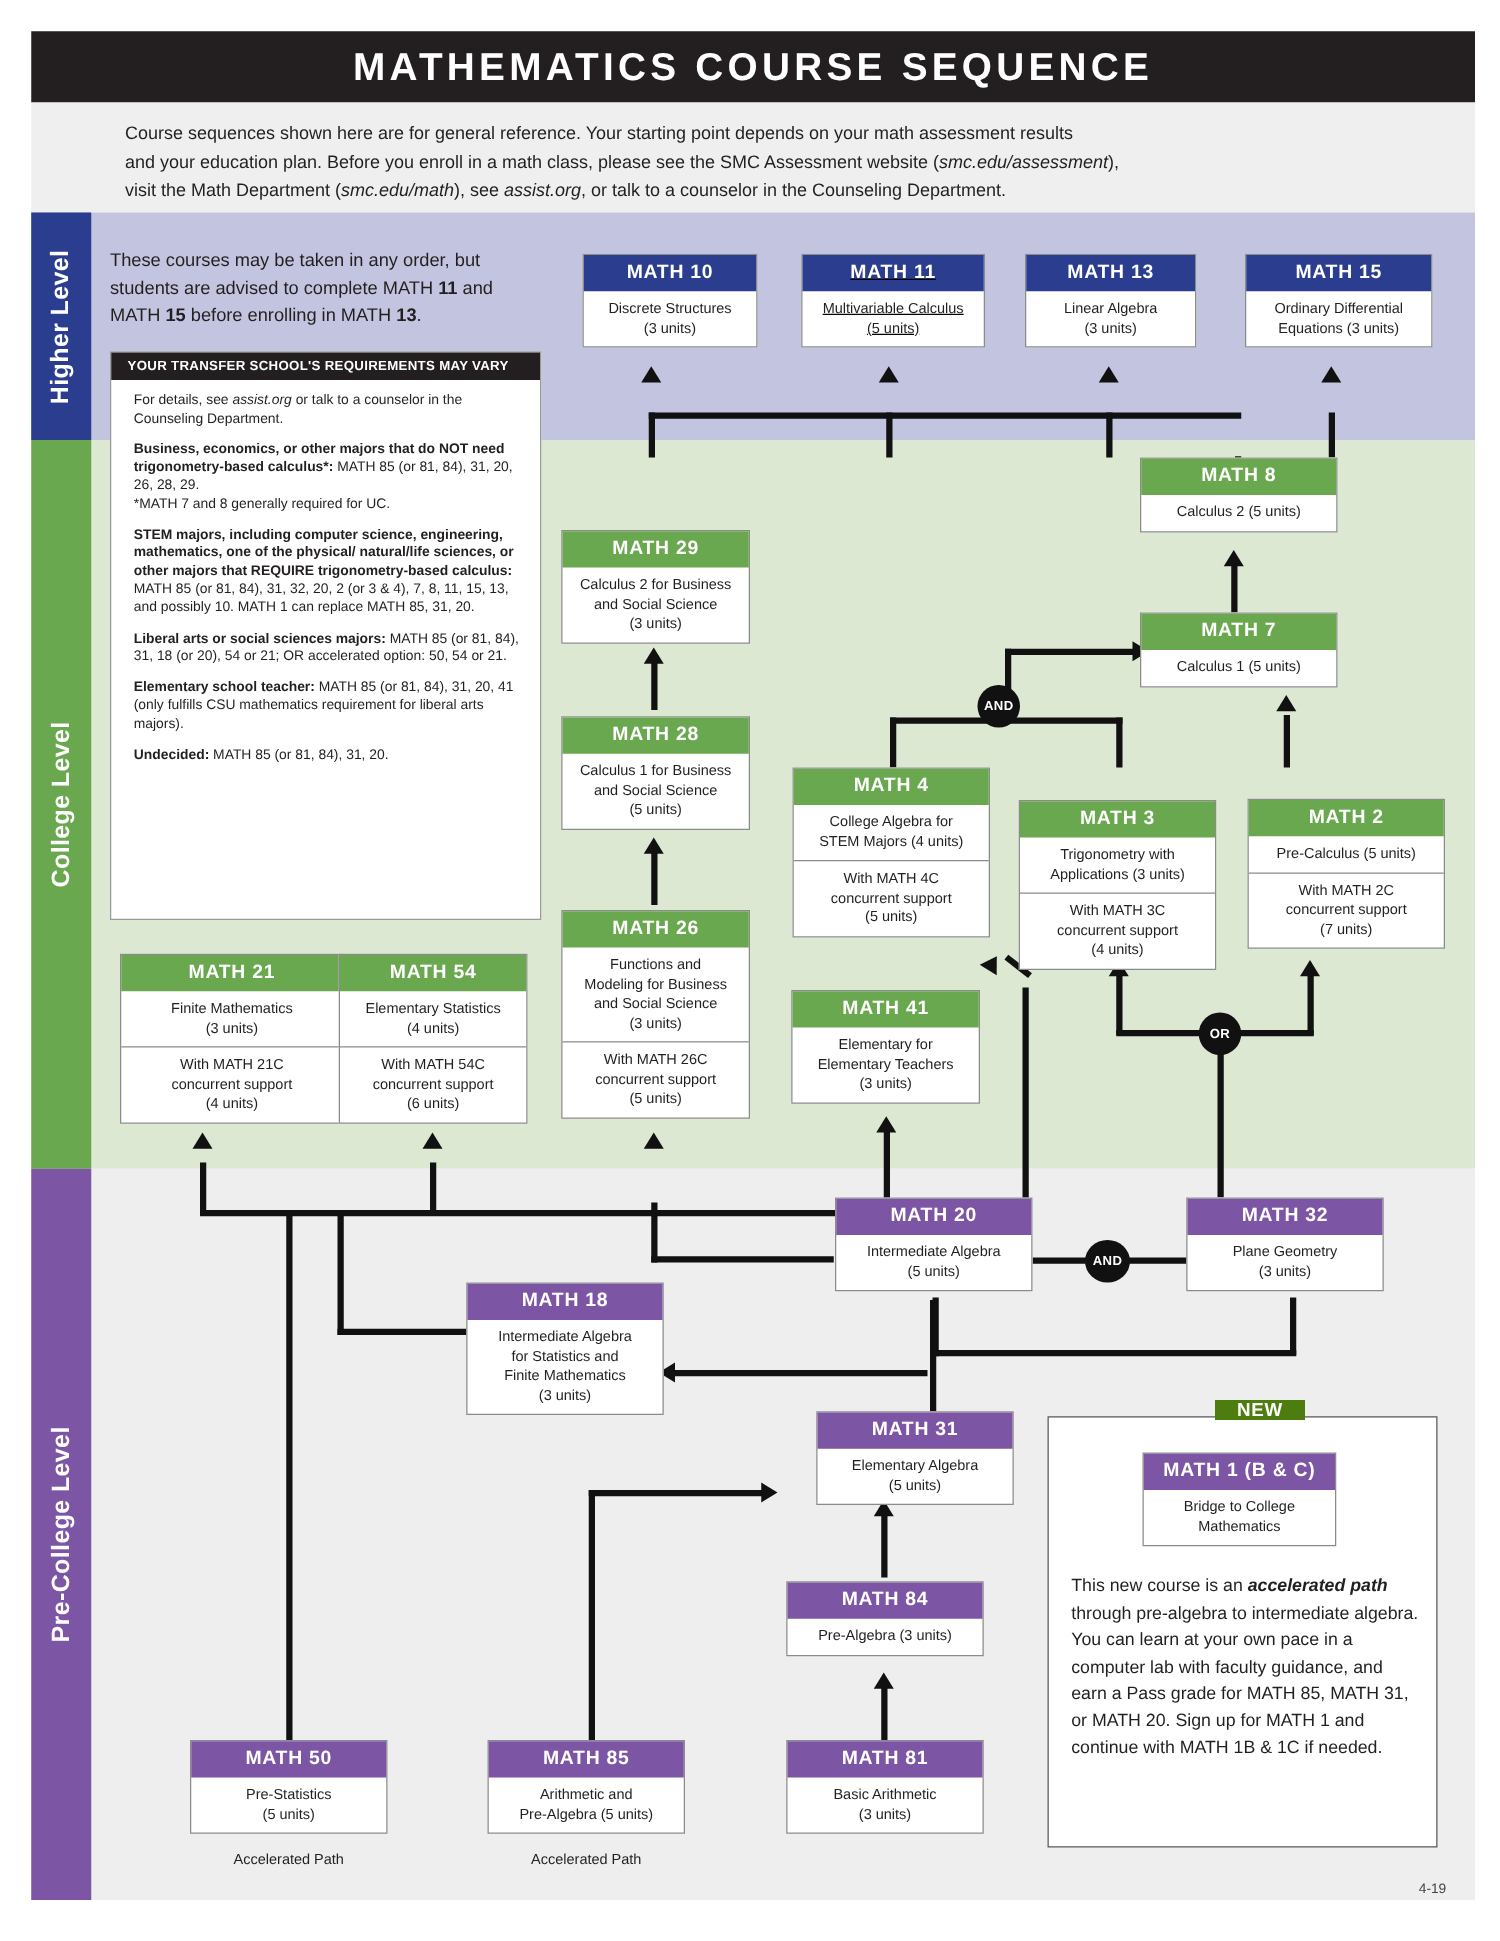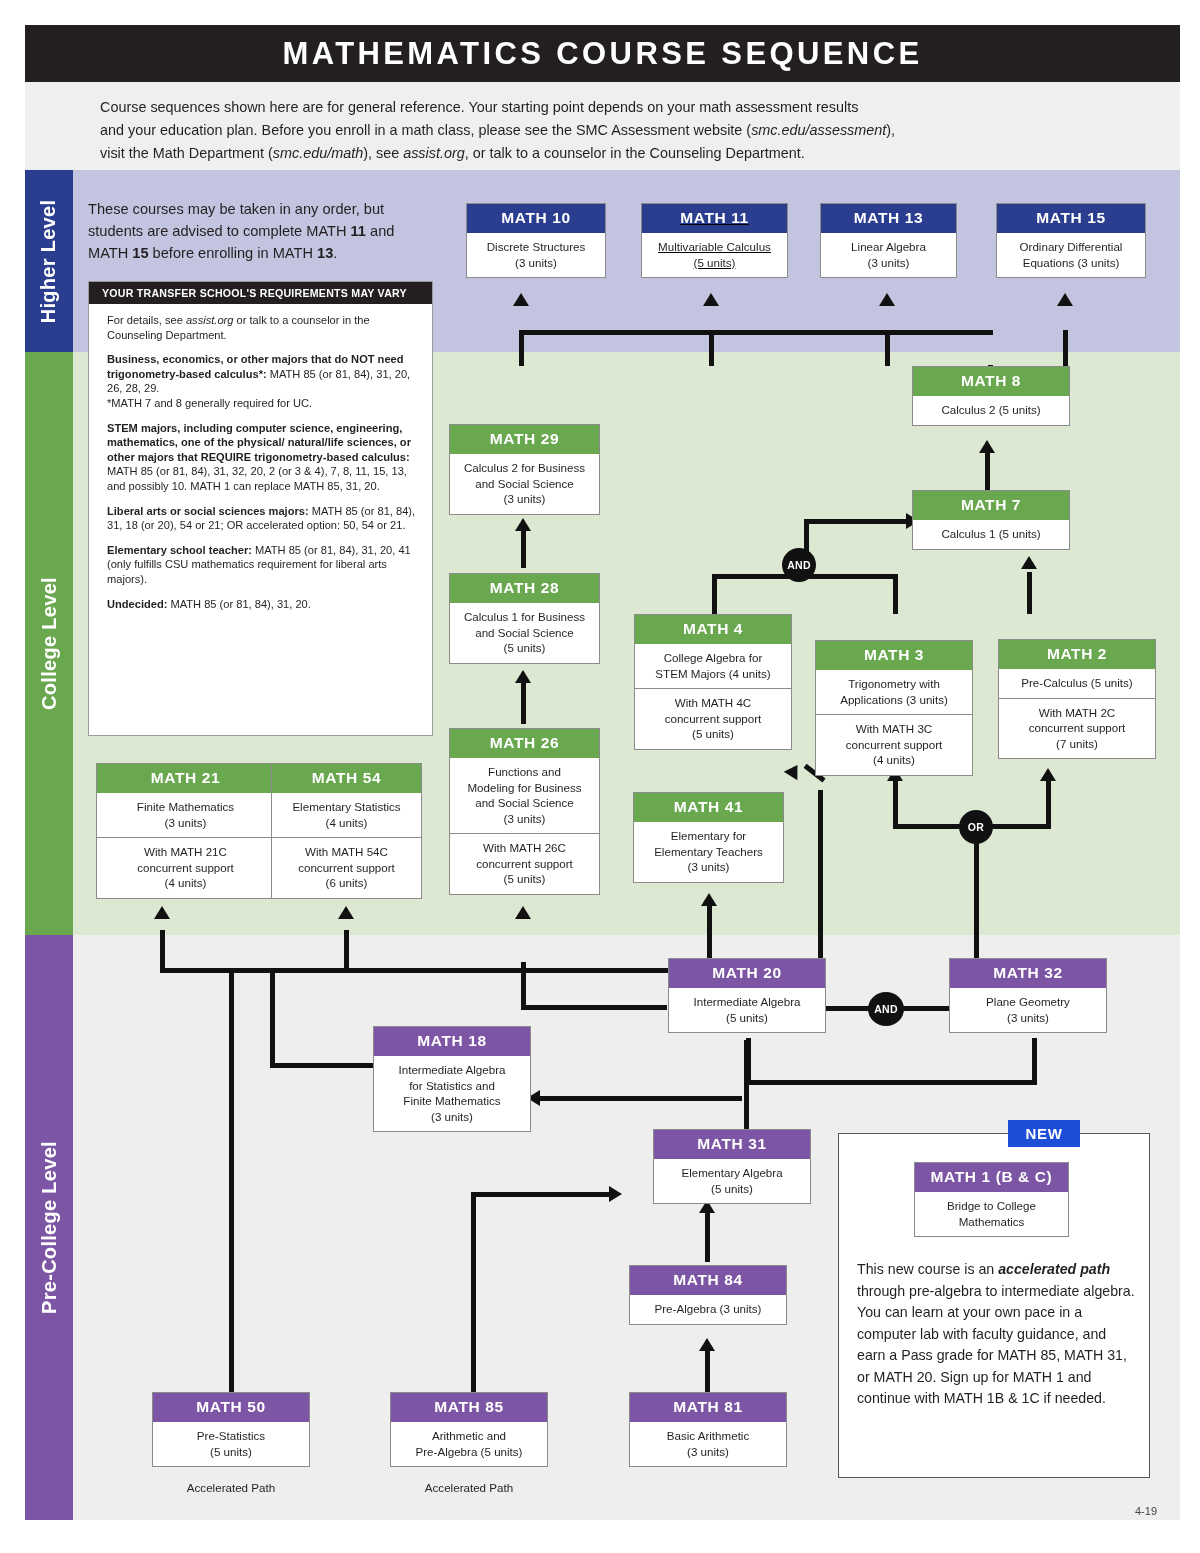--- a/index.html
+++ b/index.html
@@ -56,23 +56,23 @@
   .notebox p{margin:0 0 10px 0;font-size:11.1px;line-height:14.6px;color:#231f20;}
   .notebox b{font-weight:bold;}
   .notebox i{font-style:italic;}
 
   .hlnote{position:absolute;left:88px;top:198px;width:350px;font-size:14.6px;line-height:22px;color:#231f20;}
   .hlnote b{font-weight:bold;}
 
   
   .newbox{position:absolute;left:838px;top:1133px;width:312px;height:345px;background:#fff;
           border:1.4px solid #555;box-sizing:border-box;}
-  .newtag{position:absolute;left:972px;top:1120px;width:72px;height:27px;background:#1d4ed8;color:#fff;
+  .newtag{position:absolute;left:972px;top:1120px;width:72px;height:16px;background:#4d7c0f;color:#fff;
           font-size:15px;font-weight:bold;display:flex;align-items:center;justify-content:center;
-          letter-spacing:.6px;margin-left:36px;}
+          letter-spacing:.6px;}
   .newbox .ntext{position:absolute;left:18px;top:125px;width:278px;font-size:14.2px;line-height:21.5px;
                  color:#231f20;}
   .newbox .ntext b{font-weight:bold;font-style:italic;}
 
   .caption{position:absolute;text-align:center;font-size:11.6px;color:#231f20;}
   .pagenum{position:absolute;left:1135px;top:1505px;font-size:11px;color:#444;}
 </style>
 </head>
 <body>
 

